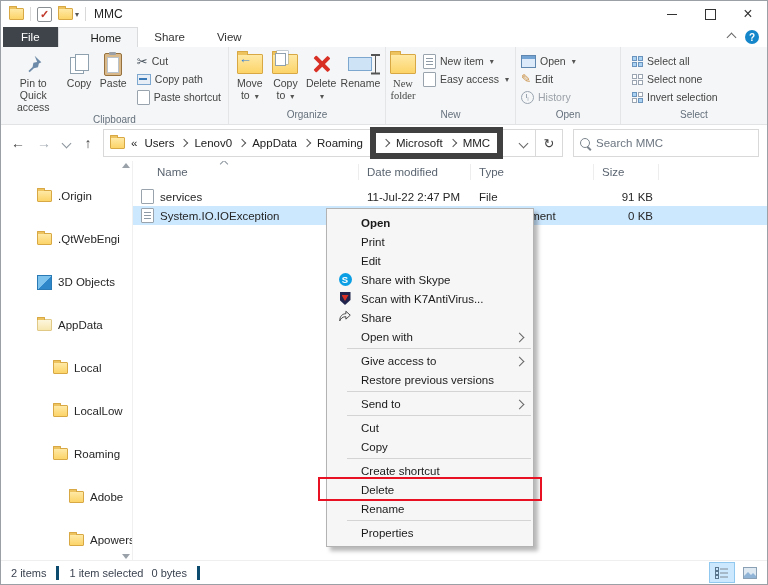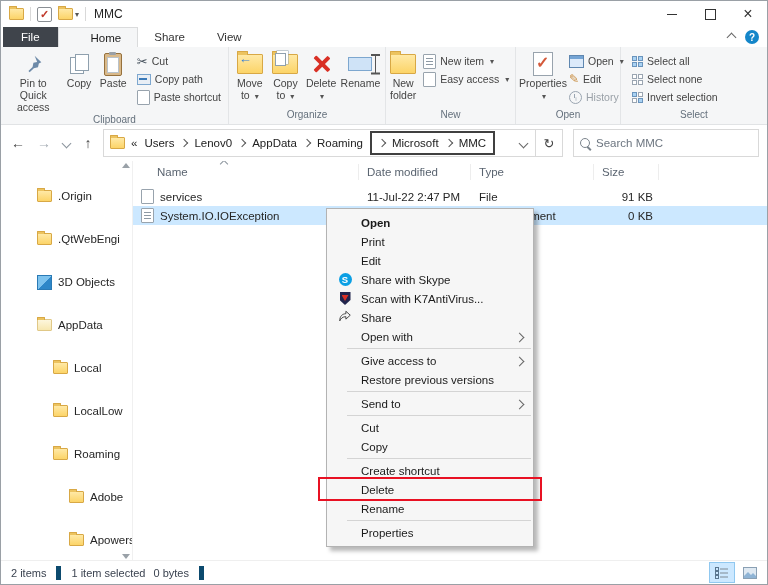--- a/index.html
+++ b/index.html
@@ -86,21 +86,21 @@
 
   
   .addrbar{height:36px;display:flex;align-items:center;padding:0 8px 0 6px;gap:4px;background:#fff;}
   .navbtn{width:22px;height:22px;display:flex;align-items:center;justify-content:center;font-size:14px;color:#444;}
   .navbtn.fwd{color:#a6adb4;}
   .navbtn.small{width:14px;}
   .addrbox{flex:1;height:26px;border:1px solid #d9d9d9;display:flex;align-items:center;padding-left:6px;font-size:11.5px;color:#222;max-width:452px;}
   .crumbs{display:flex;align-items:center;gap:7px;white-space:nowrap;margin-left:6px;}
   .crumb{cursor:default;}
   .csep{width:5px;height:5px;border-right:1.2px solid #555;border-bottom:1.2px solid #555;transform:rotate(-45deg);display:inline-block;}
-  .red-annot{display:inline-flex;align-items:center;gap:7px;border:2px solid #404040;padding:4px 7px;margin:-5px 0;}
+  .red-annot{display:inline-flex;align-items:center;gap:7px;border:6px solid #404040;padding:4px 7px;margin:-5px 0;}
   .addr-right{margin-left:auto;display:flex;align-items:center;height:100%;}
   .addr-dd{width:24px;height:100%;display:flex;align-items:center;justify-content:center;}
   .refreshbtn{width:26px;height:100%;border-left:1px solid #d9d9d9;display:flex;align-items:center;justify-content:center;color:#444;font-size:13px;}
   .searchbox{width:172px;height:26px;border:1px solid #d9d9d9;display:flex;align-items:center;padding:0 6px;gap:6px;margin-left:6px;}
   .mag{width:8px;height:8px;border:1.4px solid #7c858d;border-radius:50%;position:relative;flex:none;}
   .mag::after{content:"";position:absolute;left:7px;top:7px;width:5px;height:1.6px;background:#7c858d;transform:rotate(45deg);transform-origin:0 0;}
   .searchbox input{border:none;outline:none;flex:1;font:11.5px "Liberation Sans",sans-serif;color:#333;background:transparent;padding:0;}
   .searchbox input::placeholder{color:#6d7680;opacity:1;}
 
   
@@ -130,21 +130,21 @@
   .mitem .mic{position:absolute;left:10px;top:50%;transform:translateY(-50%);display:flex;align-items:center;justify-content:center;width:16px;height:16px;}
   .mitem .marrow{margin-left:auto;}
   .msep{height:1px;background:#d4d4d4;margin:2px 2px 2px 20px;}
   .mitem.annot::after{content:"";position:absolute;left:-9px;right:-9px;top:-3px;bottom:-2px;border:2px solid #e81123;pointer-events:none;}
   .ic-skype{width:13px;height:13px;border-radius:50%;background:#0a9fe4;color:#fff;font-size:9.5px;font-weight:bold;display:flex;align-items:center;justify-content:center;}
   .ic-k7{width:11px;height:13px;background:#21254d;clip-path:polygon(0 0,100% 0,100% 62%,50% 100%,0 62%);position:relative;}
   .ic-k7::after{content:"";position:absolute;left:2px;top:3px;width:7px;height:6px;background:#d93025;clip-path:polygon(0 0,100% 0,50% 100%);}
 
   
   .statusbar{position:absolute;bottom:0;left:0;right:0;height:23px;border-top:1px solid #efefef;display:flex;align-items:center;font-size:11px;color:#3b4350;background:#fff;}
-  .st-seg{padding:0 10px;height:14px;display:flex;align-items:center;gap:8px;border-right:5px solid #0c4a6e;}
+  .st-seg{padding:0 10px;height:14px;display:flex;align-items:center;gap:8px;border-right:3px solid #0c4a6e;}
   .st-right{margin-left:auto;display:flex;align-items:center;gap:2px;padding-right:4px;}
   .viewbtn{width:24px;height:19px;display:flex;align-items:center;justify-content:center;border:1px solid transparent;}
   .viewbtn.active{background:#cce8ff;border-color:#90c8f0;}
 </style>
 </head>
 <body>
 
 <div class="win">
 
   <div class="titlebar">
@@ -249,21 +249,21 @@
               <span class="rename-ic"></span>
             </span>
           <span>Rename</span>
         </div>
       </div>
       <div class="rlabel">Organize</div>
     </div>
 
     <div class="rgroup" style="width:129px;">
       <div class="rbody">
-        <div class="bb" style="width:38px;">
+        <div class="bb" style="width:38px;font-family:Liberation Serif, serif;">
           <span class="ic">
               <span class="fold big"></span>
             </span>
           <span>New folder</span>
         </div>
         <div class="scol">
           <div class="sb">
               <span class="page lines"></span>
               <span>New item</span>
               <span class="dd-char">▾</span>
@@ -273,26 +273,20 @@
               <span>Easy access</span>
               <span class="dd-char">▾</span>
             </div>
         </div>
       </div>
       <div class="rlabel">New</div>
     </div>
 
     <div class="rgroup" style="width:104px;">
       <div class="rbody">
-        <div class="bb" style="width:46px;">
-          <span class="ic">
-              <span class="props-ic"></span>
-            </span>
-          <span><span>Properties</span> <span class="dd-char">▾</span></span>
-        </div>
         <div class="scol" style="padding-left:2px;">
           <div class="sb">
               <span class="openwin-ic"></span>
               <span>Open</span>
               <span class="dd-char">▾</span>
             </div>
           <div class="sb">
               <span class="pencil">✎</span>
               <span>Edit</span>
             </div>

